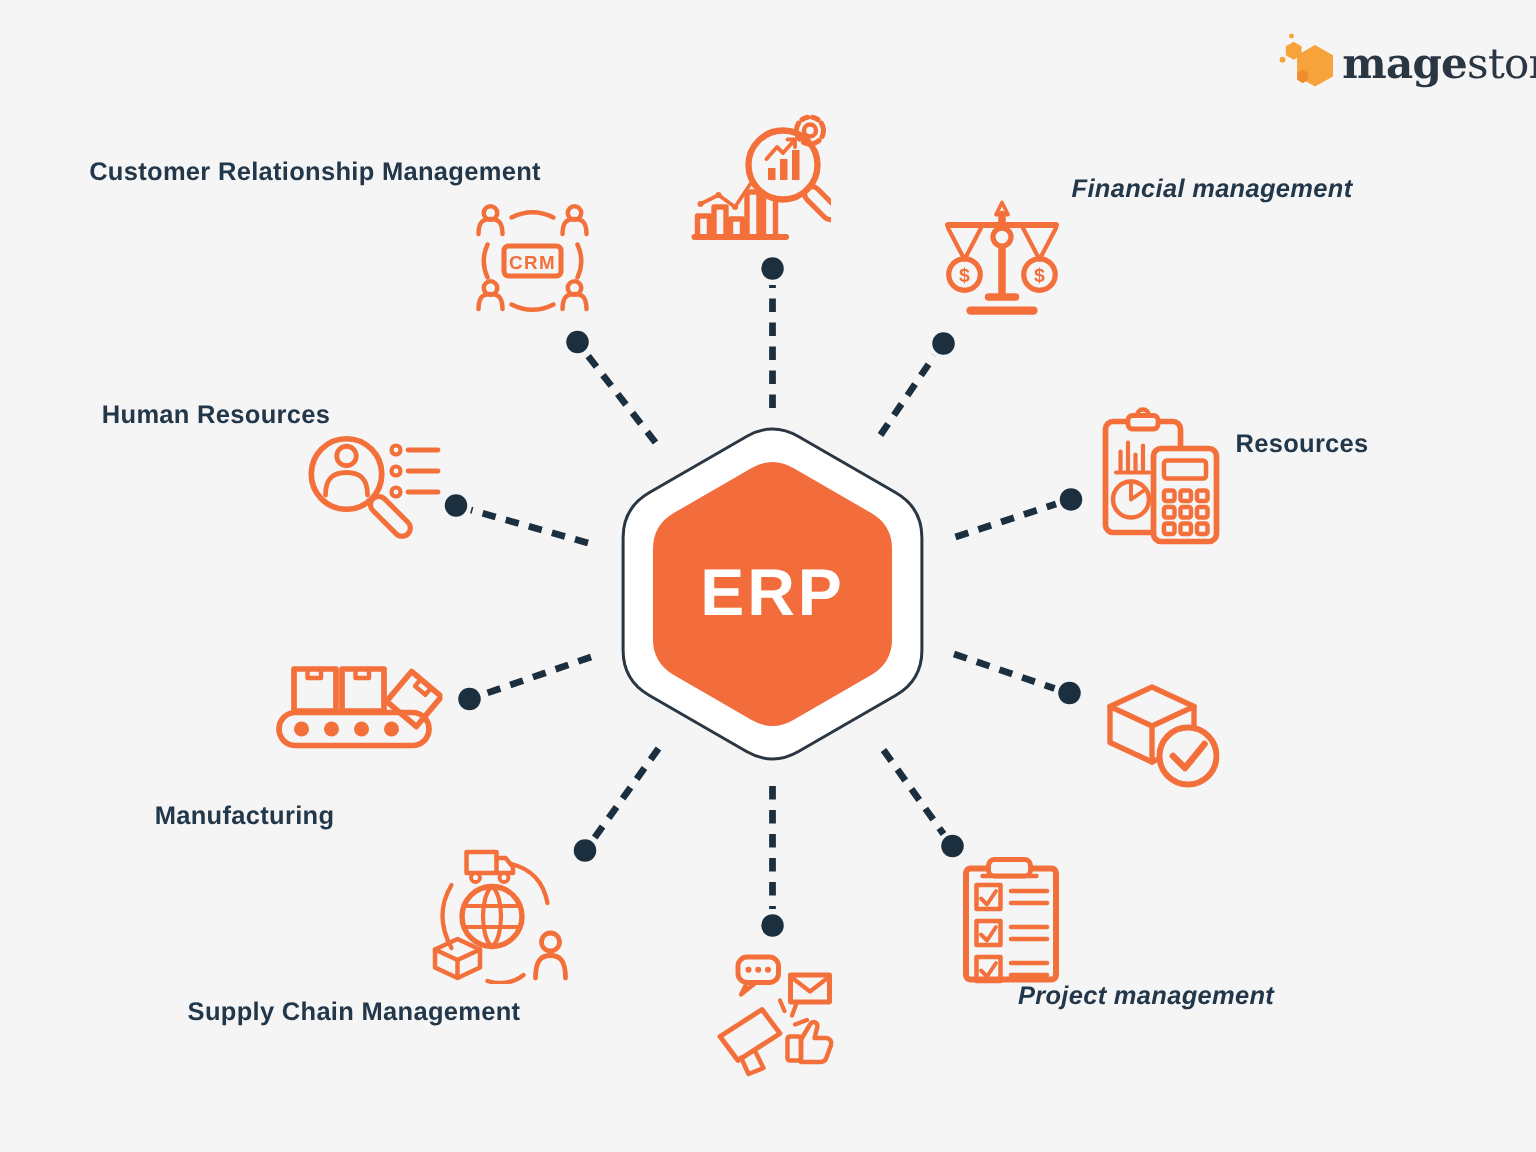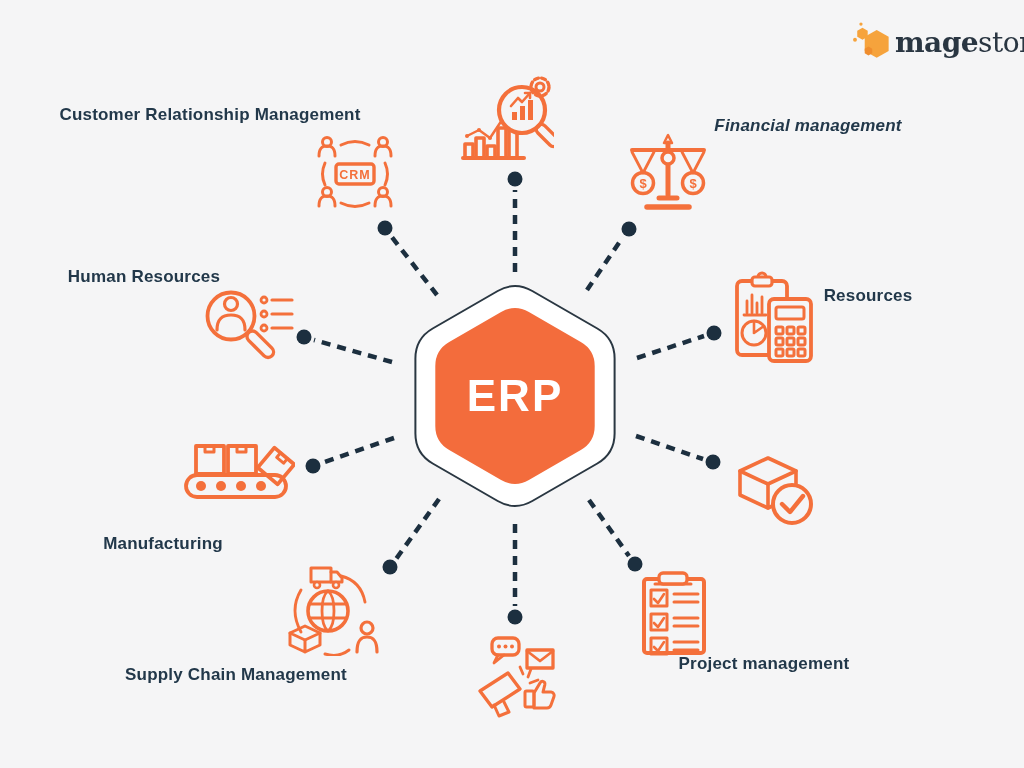--- a/index.html
+++ b/index.html
@@ -7,21 +7,21 @@
          font-family:"Liberation Sans",sans-serif;}
   .layer{position:absolute;left:0;top:0;}
   .lbl{position:absolute;transform:translate(-50%,-50%);font-weight:bold;font-size:17px;
        color:#22384a;white-space:nowrap;letter-spacing:.2px;}
   .ic{position:absolute;}
   
   .lbl-data{left:516px;top:46px;}
   .lbl-financial{left:808px;top:126px;font-style:italic;}
   .lbl-accounting{left:868px;top:296px;}
   .lbl-inventory{left:845px;top:549px;}
-  .lbl-project{left:764px;top:664px;}
+  .lbl-project{left:764px;top:664px;font-style:italic;}
   .lbl-sales{left:516px;top:741px;}
   .lbl-supply{left:236px;top:675px;}
   .lbl-manufacturing{left:163px;top:544px;}
   .lbl-hr{left:138px;top:277px;padding-left:12px;}
   .lbl-crm{left:210px;top:115px;}
   
   .ic-data{left:460px;top:72px;}
   .ic-financial{left:623px;top:132px;}
   .ic-accounting{left:733px;top:271px;}
   .ic-inventory{left:735px;top:450px;}

